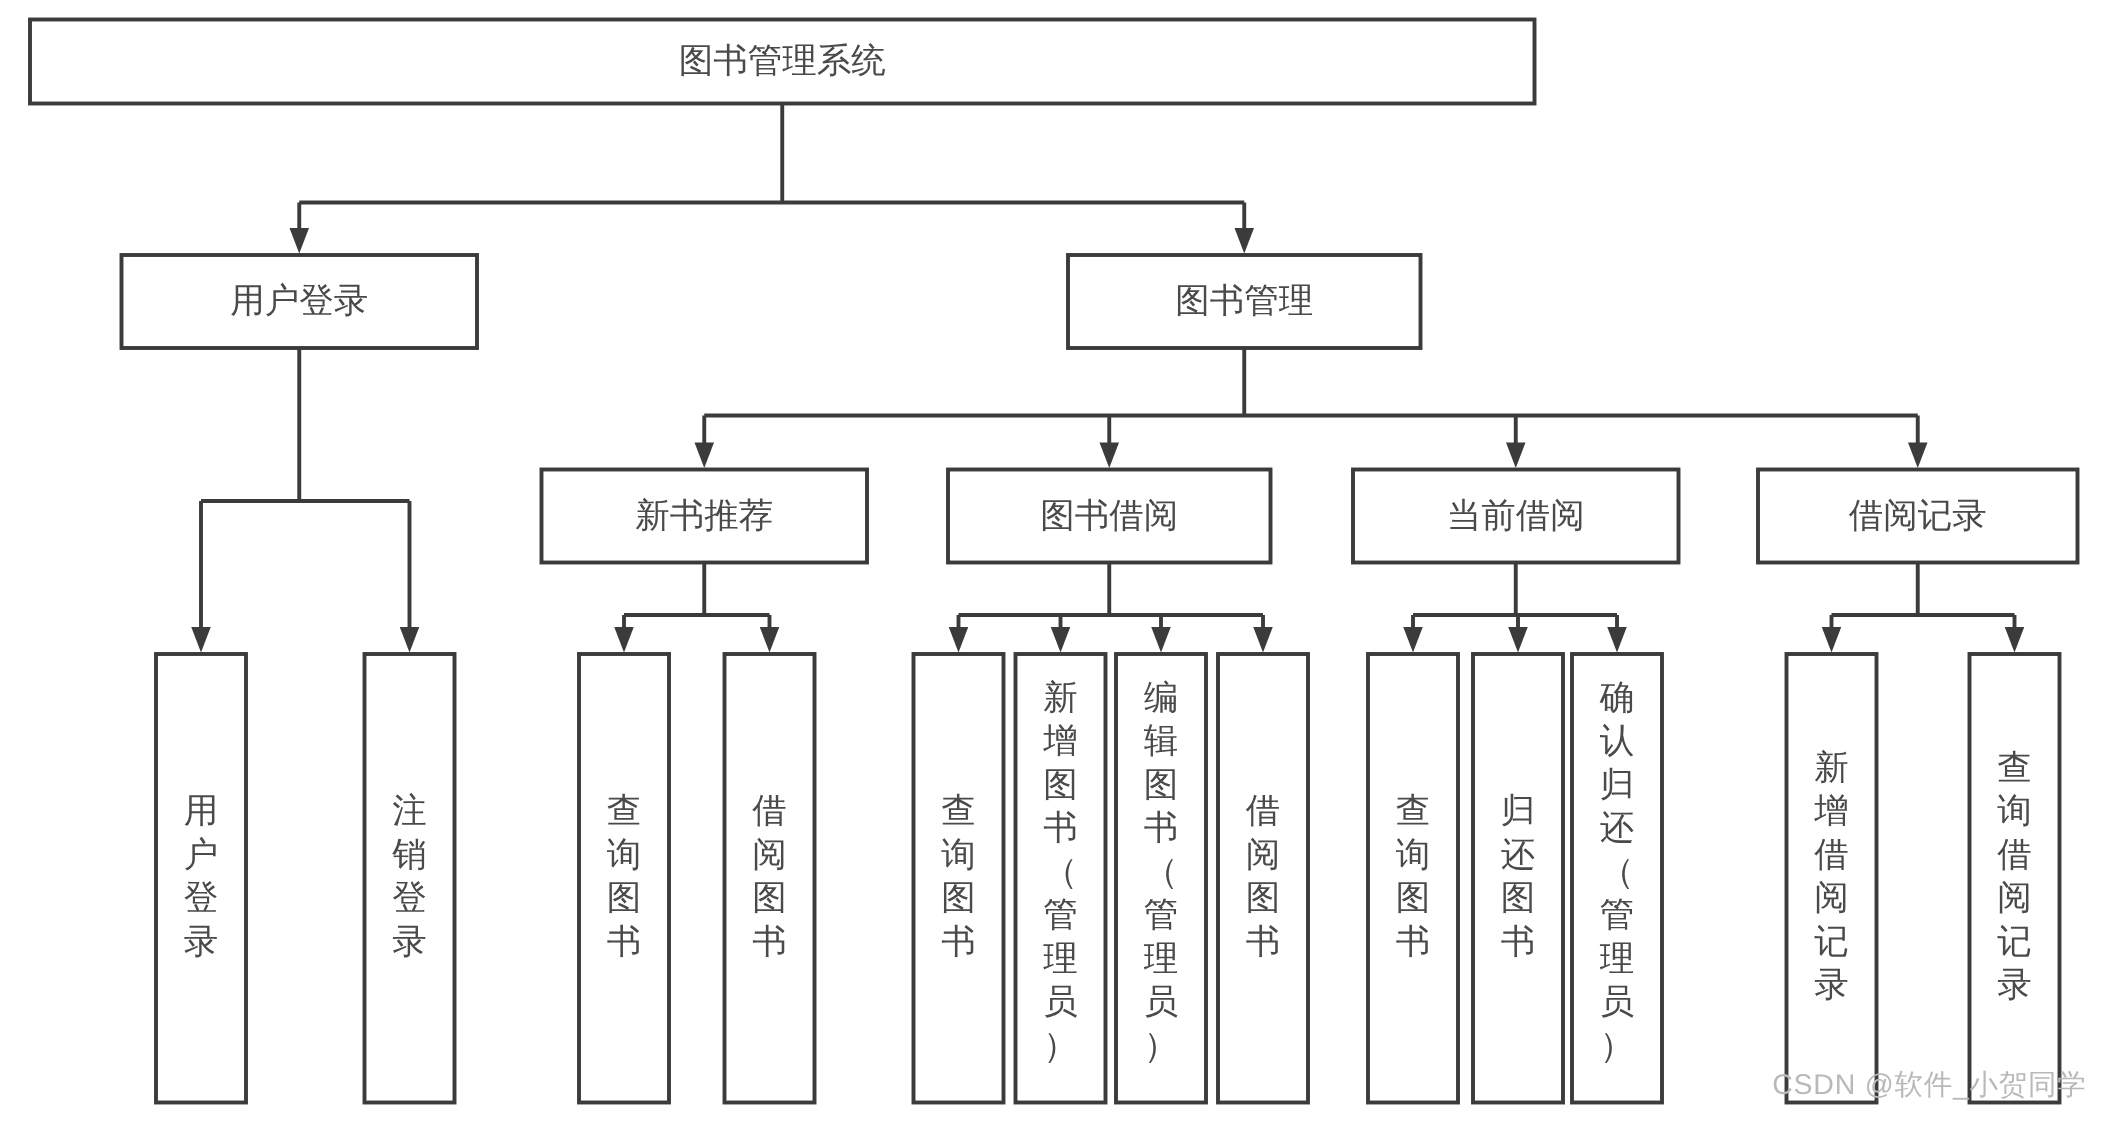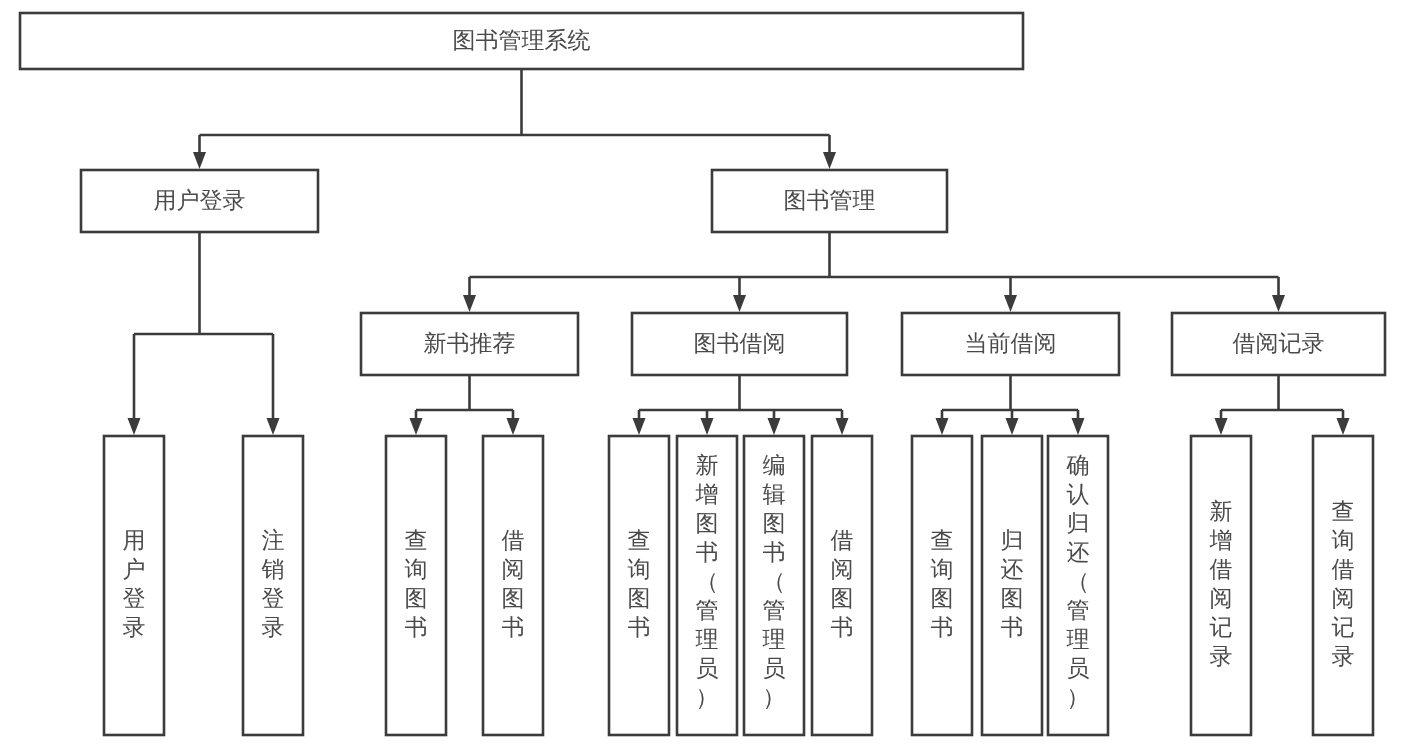--- a/index.html
+++ b/index.html
@@ -234,13 +234,14 @@
         <g>
           <rect x="1191" y="436" width="60" height="299" class="node-box"></rect>
           <text x="1221" y="519" class="node-label-vert"><tspan x="1221" dy="0">新</tspan><tspan x="1221" dy="29">增</tspan><tspan x="1221" dy="29">借</tspan><tspan x="1221" dy="29">阅</tspan><tspan x="1221" dy="29">记</tspan><tspan x="1221" dy="29">录</tspan></text>
         </g>
         <g>
           <rect x="1313" y="436" width="60" height="299" class="node-box"></rect>
           <text x="1343" y="519" class="node-label-vert"><tspan x="1343" dy="0">查</tspan><tspan x="1343" dy="29">询</tspan><tspan x="1343" dy="29">借</tspan><tspan x="1343" dy="29">阅</tspan><tspan x="1343" dy="29">记</tspan><tspan x="1343" dy="29">录</tspan></text>
         </g>
       </g>
   </svg>
+  <div class="watermark">CSDN @软件_小贺同学</div>
 </div>
 
 </body></html>

